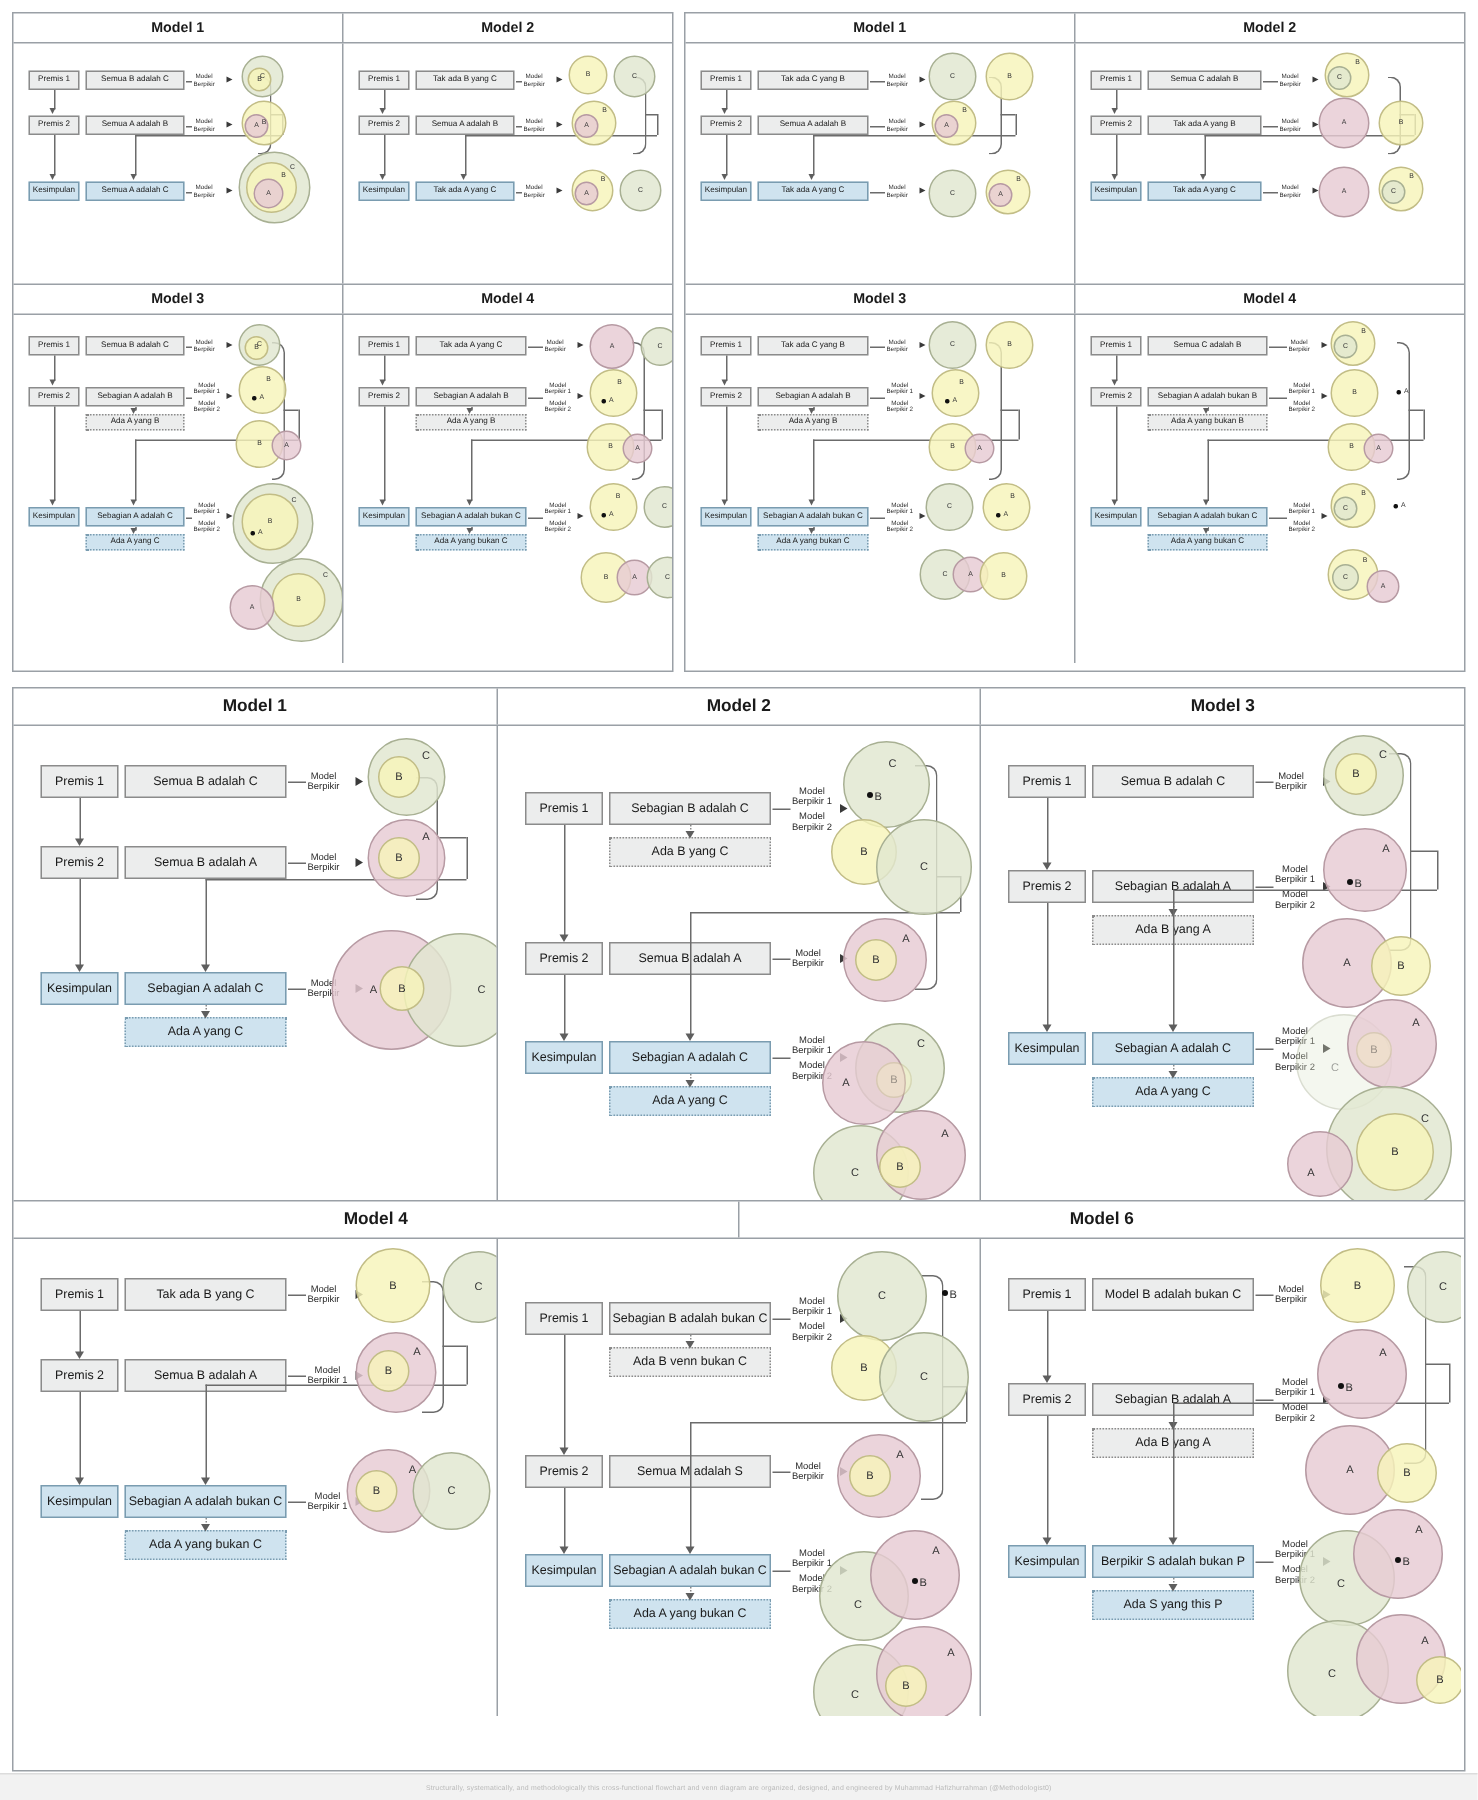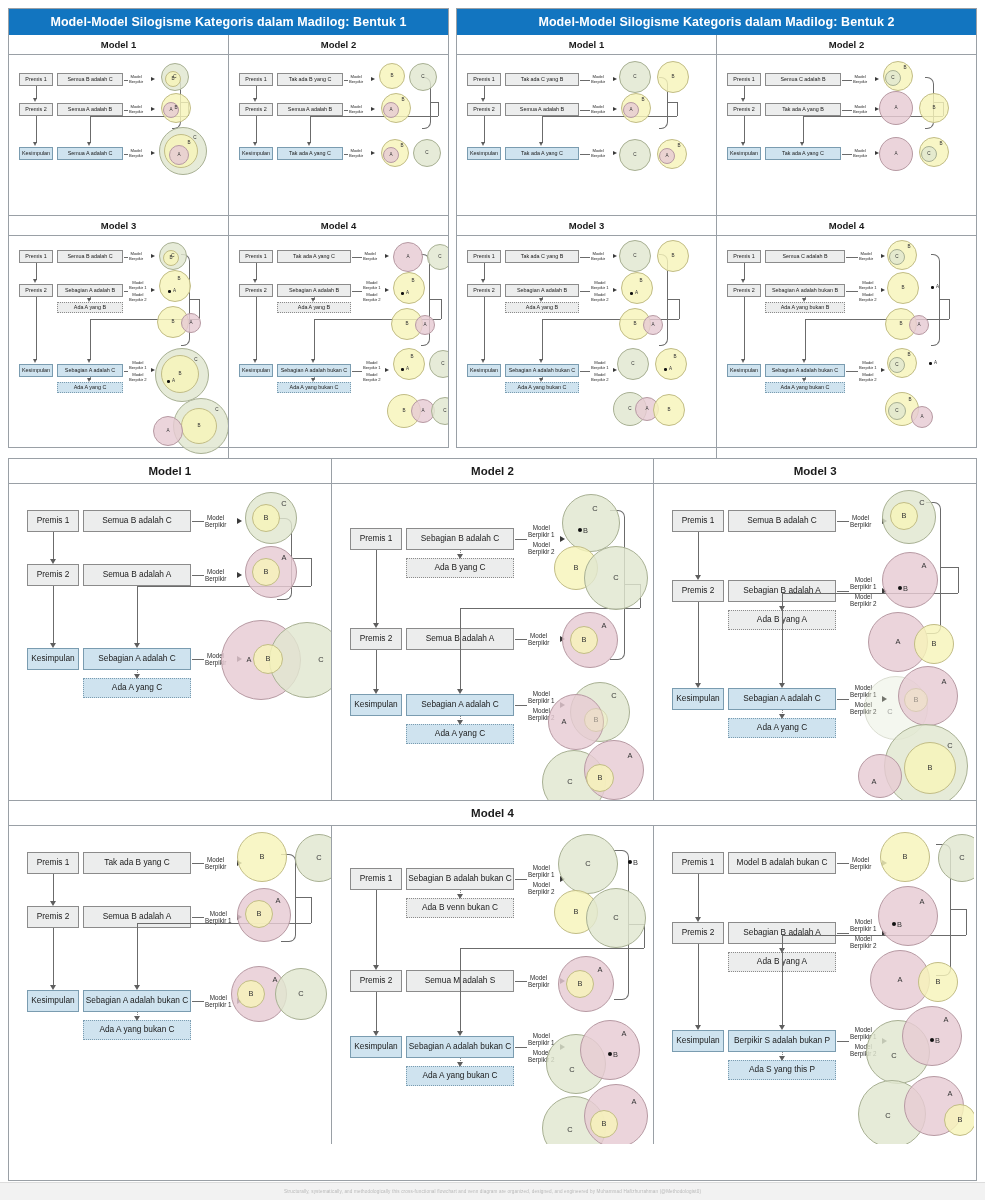--- a/index.html
+++ b/index.html
@@ -64,21 +64,20 @@
   .footer{position:absolute;left:0;bottom:0;width:985px;height:17px;background:#f2f2f2;
           border-top:1px solid #dcdcdc;display:flex;align-items:center;justify-content:center;}
   .footer span{font-size:4.6px;color:#b9b9b9;letter-spacing:.15px;}
 </style>
 </head>
 <body>
 
 <div class="page">
 
   <div class="panel" id="p1" style="left:8px;top:8px;width:441px;height:440px;">
-    <div class="panel-title">Model-Model Silogisme Kategoris dalam Madilog: Bentuk 1</div>
     <div class="hdr-row">
       <div class="hdr-cell">Model 1</div>
       <div class="hdr-cell">Model 2</div>
     </div>
     <div class="grid-row">
       <div class="cell" id="p1m1" style="width:219px;height:160px;">
           <div class="bx" style="left:10px;top:18px;width:34px;height:13px;">Premis 1</div>
           <div class="bx" style="left:48px;top:18px;width:66px;height:13px;">Semua B adalah C</div>
           <div class="mb" style="left:120px;top:20px;">Model<br>Berpikir</div>
           <div class="bx" style="left:10px;top:48px;width:34px;height:13px;">Premis 2</div>
@@ -312,21 +311,20 @@
             <div class="c cA" style="left:24px;top:5px;width:24px;height:24px;"></div>
             <div class="lb" style="left: 36px; top: 17px; transform: translate(-50%, -50%); z-index: 9;">A</div>
             <div class="c cC" style="left:44px;top:3px;width:28px;height:28px;"></div>
             <div class="lb" style="left: 58px; top: 17px; transform: translate(-50%, -50%); z-index: 9;">C</div>
           </div>
         </div>
     </div>
   </div>
 
   <div class="panel" id="p2" style="left:456px;top:8px;width:521px;height:440px;">
-    <div class="panel-title">Model-Model Silogisme Kategoris dalam Madilog: Bentuk 2</div>
     <div class="hdr-row">
       <div class="hdr-cell">Model 1</div>
       <div class="hdr-cell">Model 2</div>
     </div>
     <div class="grid-row">
       <div class="cell" id="p2m1" style="width:259px;height:160px;">
           <div class="bx" style="left:10px;top:18px;width:34px;height:13px;">Premis 1</div>
           <div class="bx" style="left:48px;top:18px;width:74px;height:13px;">Tak ada C yang B</div>
           <div class="mb" style="left:134px;top:20px;">Model<br>Berpikir</div>
           <div class="bx" style="left:10px;top:48px;width:34px;height:13px;">Premis 2</div>
@@ -757,20 +755,21 @@
             <div class="lb" style="left: 92px; top: 22px; transform: translate(-50%, -50%); z-index: 9;">C</div>
             <div class="c cB" style="left:46px;top:18px;width:52px;height:52px;"></div>
             <div class="lb" style="left: 72px; top: 44px; transform: translate(-50%, -50%); z-index: 9;">B</div>
             <div class="c cA" style="left:0px;top:30px;width:44px;height:44px;"></div>
             <div class="lb" style="left: 16px; top: 58px; transform: translate(-50%, -50%); z-index: 9;">A</div>
           </div>
         </div>
     </div>
     <div class="hdr-row">
       <div class="hdr-cell">Model 4</div>
+      <div class="hdr-cell">Model 6</div>
     </div>
     <div class="grid-row">
       <div class="cell" id="p3m4" style="width:322px;height:318px;">
           <div class="bx" style="left:18px;top:26px;width:52px;height:22px;">Premis 1</div>
           <div class="bx" style="left:74px;top:26px;width:108px;height:22px;">Tak ada B yang C</div>
           <div class="mb" style="left:196px;top:30px;">Model<br>Berpikir</div>
           <div class="bx" style="left:18px;top:80px;width:52px;height:22px;">Premis 2</div>
           <div class="bx" style="left:74px;top:80px;width:108px;height:22px;">Semua B adalah A</div>
           <div class="mb" style="left:196px;top:84px;">Model<br>Berpikir 1</div>
           <div class="bx blue" style="left:18px;top:164px;width:52px;height:22px;">Kesimpulan</div>

